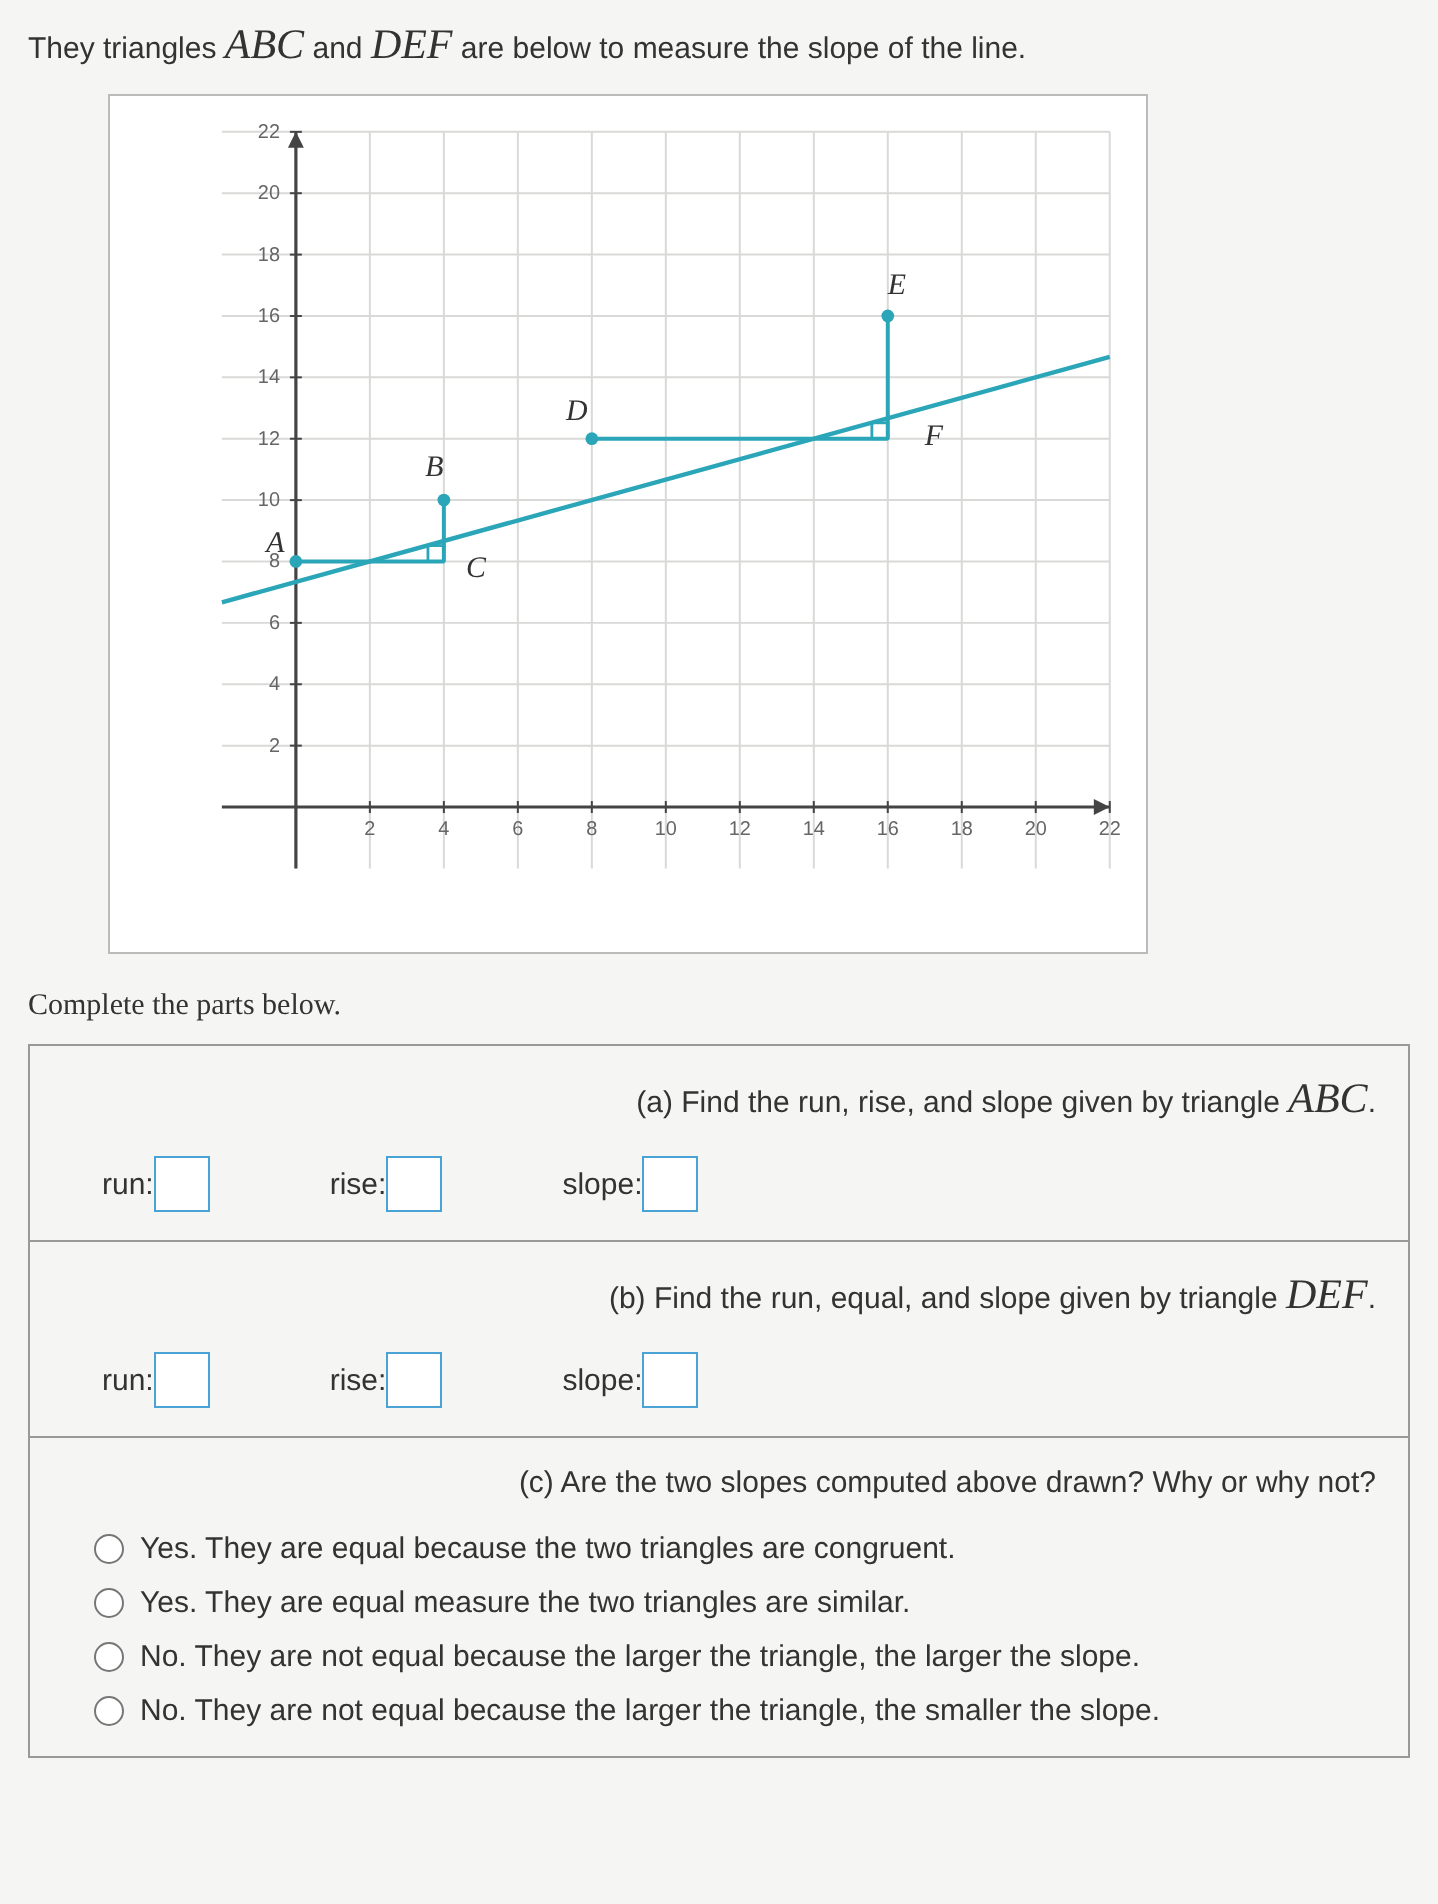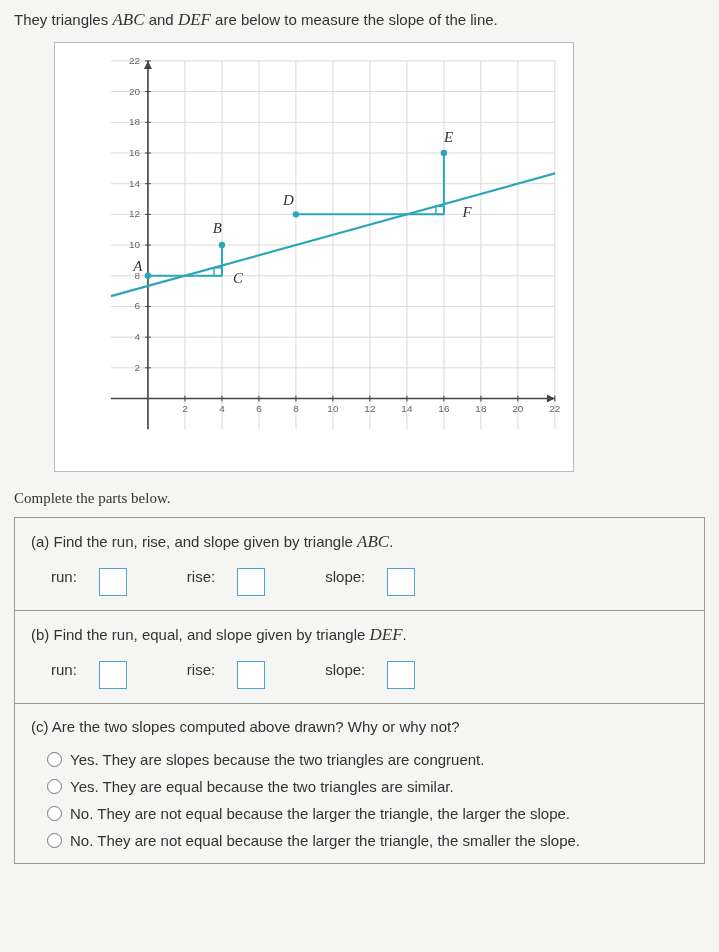--- a/index.html
+++ b/index.html
@@ -5,44 +5,44 @@
   * { box-sizing: border-box; margin: 0; padding: 0; }
   body {
     font-family: Arial, Helvetica, sans-serif;
     background: #f5f5f3;
     width: 719px;
     padding: 8px 14px;
     color: #333;
     font-size: 15px;
   }
   .intro { margin-bottom: 10px; line-height: 1.4; }
-  .math-it { font-style: italic; font-family: 'Times New Roman', serif; font-size: 17px; }
+  .math-it { font-style: italic; font-family: 'Times New Roman', serif; font-size: 21px; }
   .graph-wrap {
     border: 1px solid #bbb;
     width: 520px;
     height: 430px;
     margin: 0 0 18px 40px;
     background: #fff;
     position: relative;
   }
   .graph-wrap svg { width: 100%; height: 100%; display: block; }
   .complete { margin: 14px 0 10px 0; font-family: Liberation Serif, serif; }
   .parts-table {
     border: 1px solid #999;
     width: 100%;
     border-collapse: collapse;
   }
   .parts-table td {
     border: 1px solid #999;
     padding: 14px 16px;
     vertical-align: top;
   }
-  .prompt { margin-bottom: 16px; }
+  .prompt { margin-bottom: 16px; text-align: right; }
   .inline-fields { display: flex; gap: 60px; align-items: center; padding-left: 20px; }
-  .field-pair { display: inline-flex; align-items: flex-start; gap: 22px; }
+  .field-pair { display: inline-flex; align-items: center; gap: 0; }
   .field-label { font-size: 15px; }
   .small-input {
     width: 28px;
     height: 28px;
     border: 1.5px solid #4aa3d6;
     background: #fff;
     font-size: 14px;
     text-align: center;
     padding: 0;
   }
@@ -205,25 +205,25 @@
       </span>
     </div>
   </td>
       </tr>
 
   <tr>
         <td>
     <p class="prompt">(c) Are the two slopes computed above drawn? Why or why not?</p>
     <div class="radio-row">
       <input type="radio" name="pc" style="">
-      <span>Yes. They are slopes because the two triangles are congruent.</span>
-    </div>
-    <div class="radio-row">
-      <input type="radio" name="pc" style="">
-      <span>Yes. They are equal because the two triangles are similar.</span>
+      <span>Yes. They are equal because the two triangles are congruent.</span>
+    </div>
+    <div class="radio-row">
+      <input type="radio" name="pc" style="">
+      <span>Yes. They are equal measure the two triangles are similar.</span>
     </div>
     <div class="radio-row">
       <input type="radio" name="pc" style="">
       <span>No. They are not equal because the larger the triangle, the larger the slope.</span>
     </div>
     <div class="radio-row">
       <input type="radio" name="pc" style="">
       <span>No. They are not equal because the larger the triangle, the smaller the slope.</span>
     </div>
   </td>

